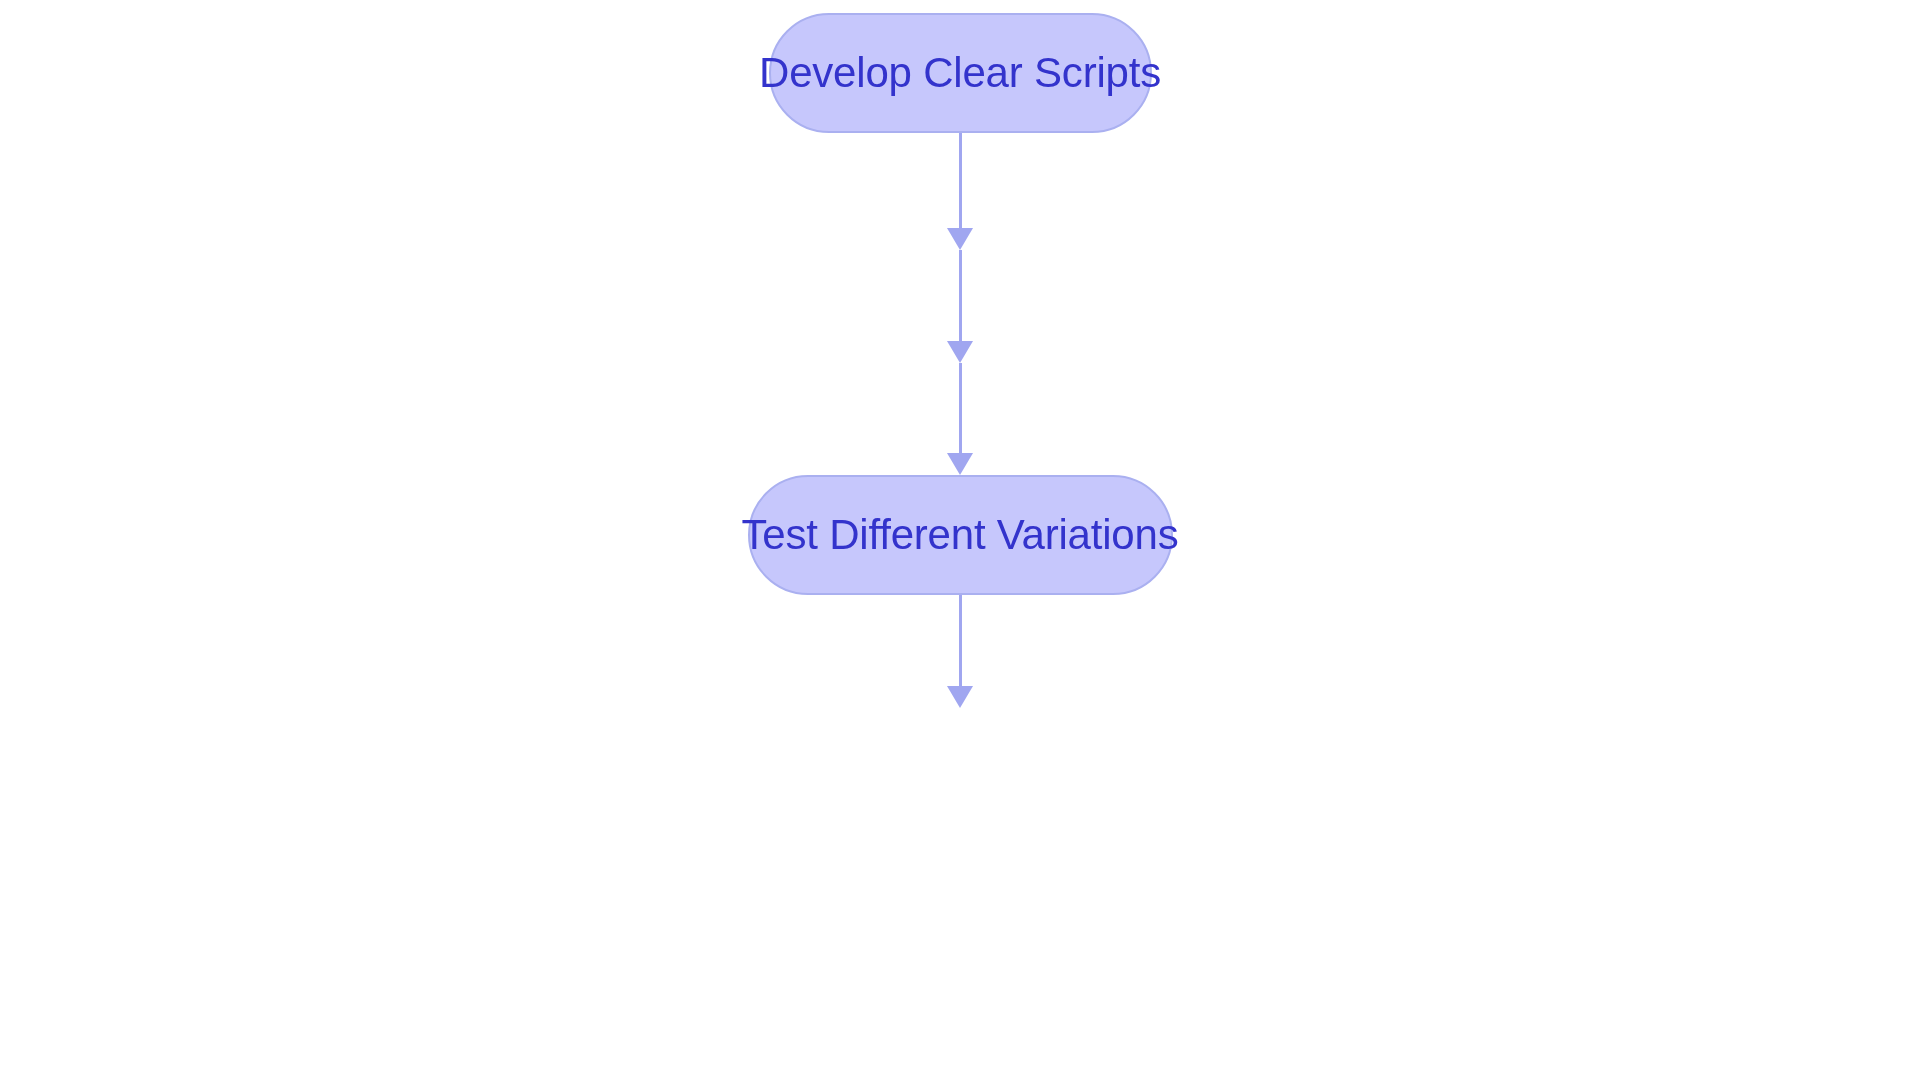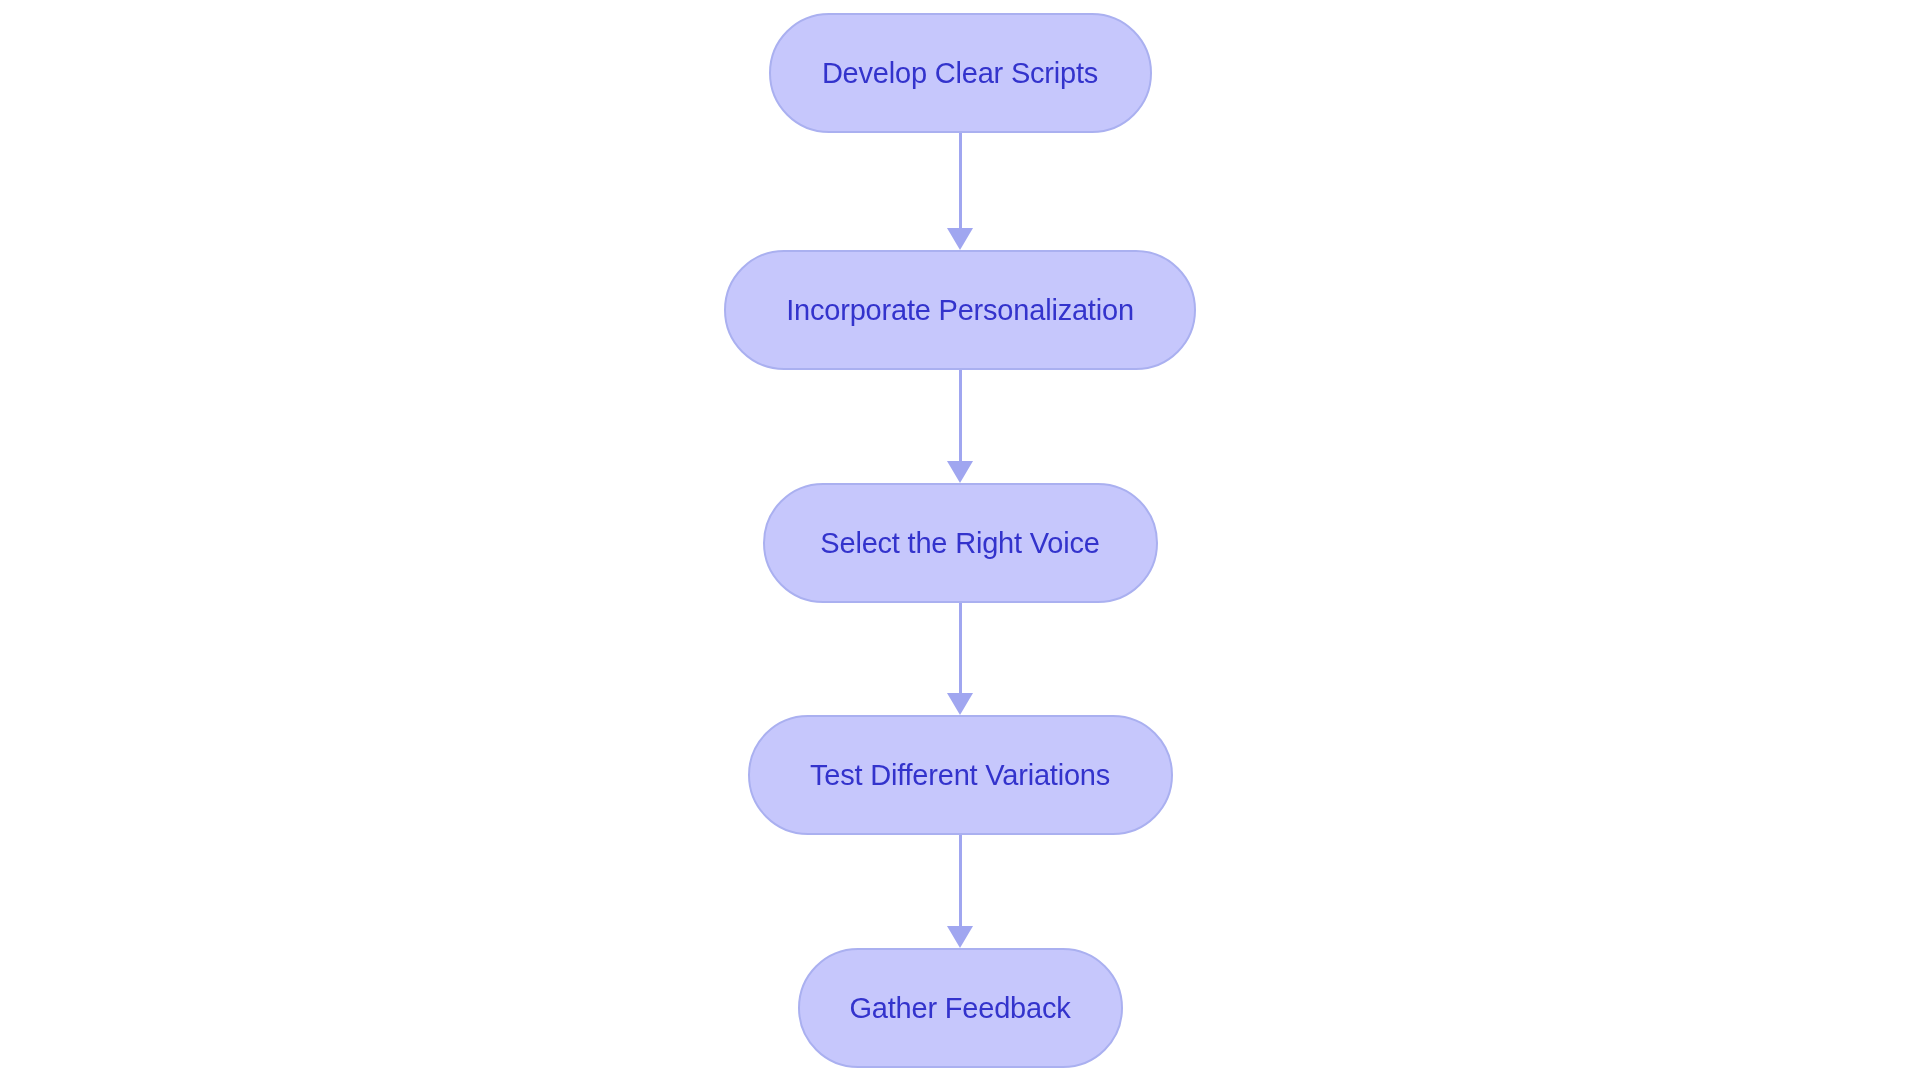--- a/index.html
+++ b/index.html
@@ -31,21 +31,21 @@
   .node {
     box-sizing: border-box;
     display: flex;
     align-items: center;
     justify-content: center;
     background: #c6c7fc;
     border: 2px solid #aab0f0;
     border-radius: 999px;
     color: #3333cc;
     font-family: "Liberation Sans", sans-serif;
-    font-size: 29px;
+    font-size: 42px;
     font-weight: 400;
     letter-spacing: -0.2px;
     white-space: nowrap;
     padding: 0 44px;
     height: 120px;
   }
   .node-label {
     line-height: 1;
     color: #3333cc;
   }
@@ -95,45 +95,36 @@
 
     <div class="node node-w1">
       <span class="node-label">Develop Clear Scripts</span>
     </div>
 
     <div class="connector gap-1">
       <div class="stem"></div>
       <div class="head"></div>
     </div>
 
-    <div class="node node-w2">
-      <span class="node-label">Incorporate Personalization</span>
-    </div>
 
     <div class="connector gap-2">
       <div class="stem"></div>
       <div class="head"></div>
     </div>
 
-    <div class="node node-w3">
-      <span class="node-label">Select the Right Voice</span>
-    </div>
 
     <div class="connector gap-3">
       <div class="stem"></div>
       <div class="head"></div>
     </div>
 
     <div class="node node-w4">
       <span class="node-label">Test Different Variations</span>
     </div>
 
     <div class="connector gap-4">
       <div class="stem"></div>
       <div class="head"></div>
     </div>
 
-    <div class="node node-w5">
-      <span class="node-label">Gather Feedback</span>
-    </div>
 
   </div>
 </div>
 
 </body></html>

